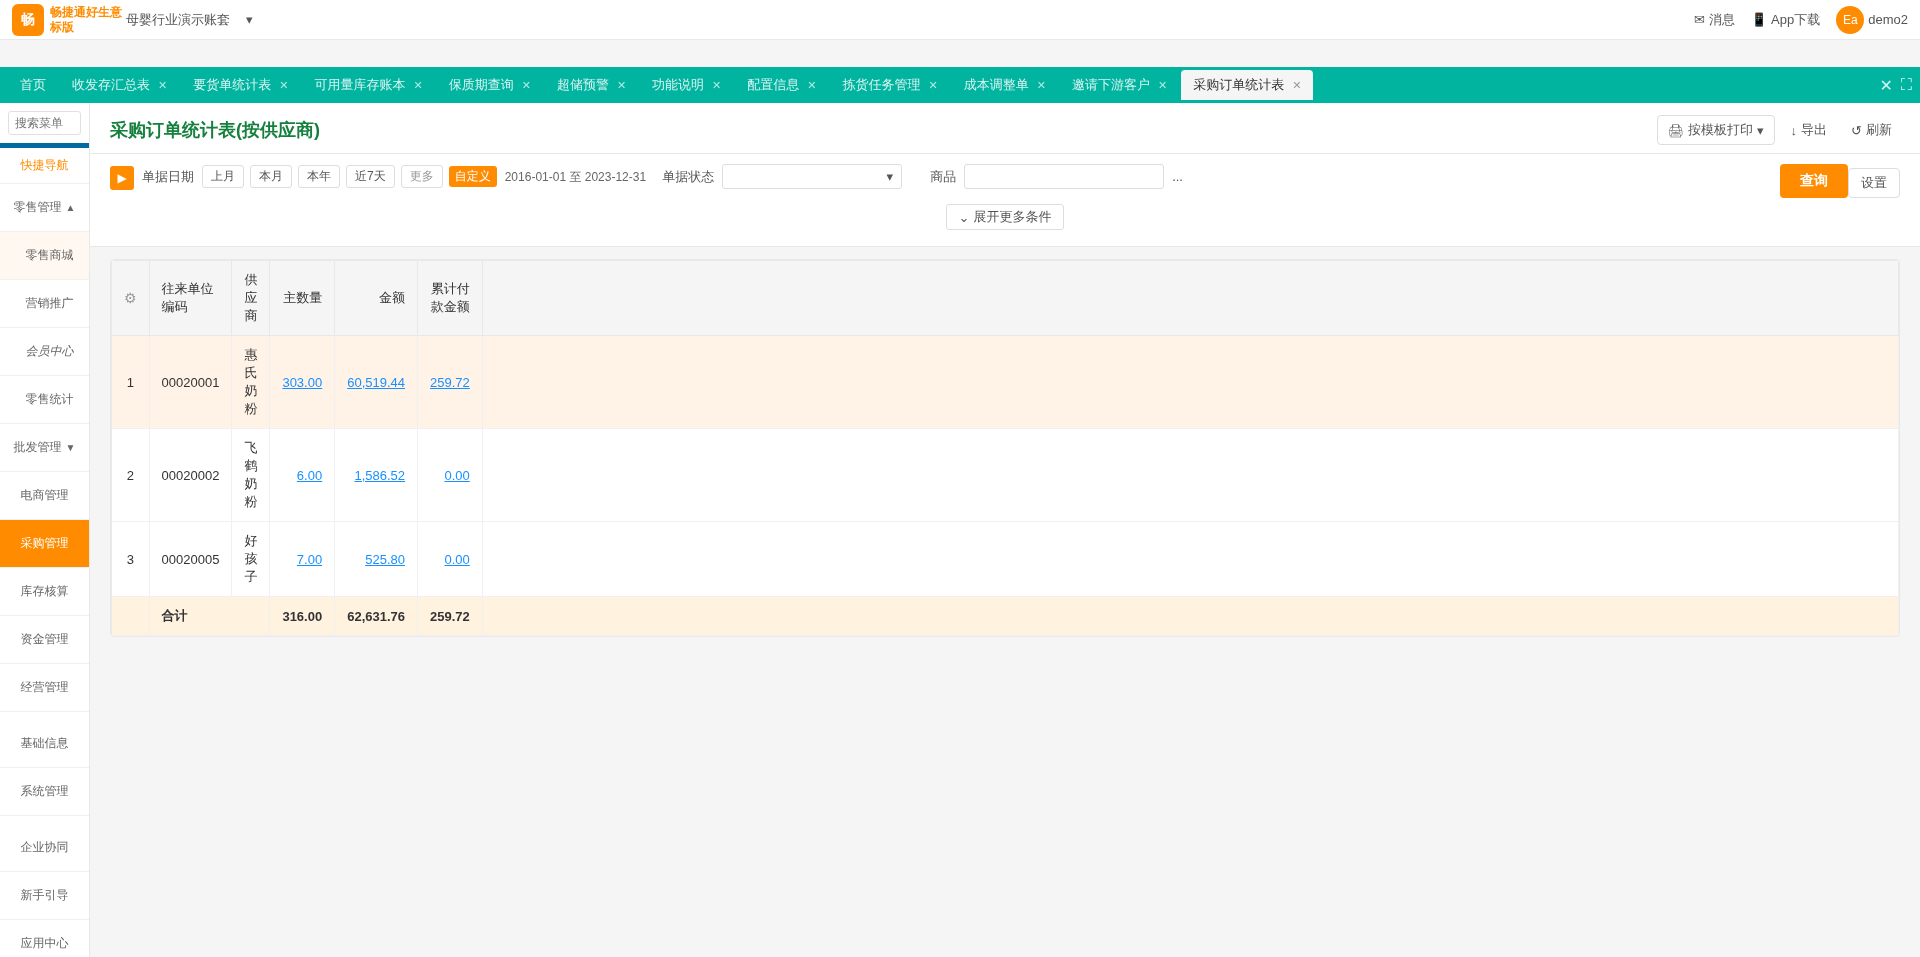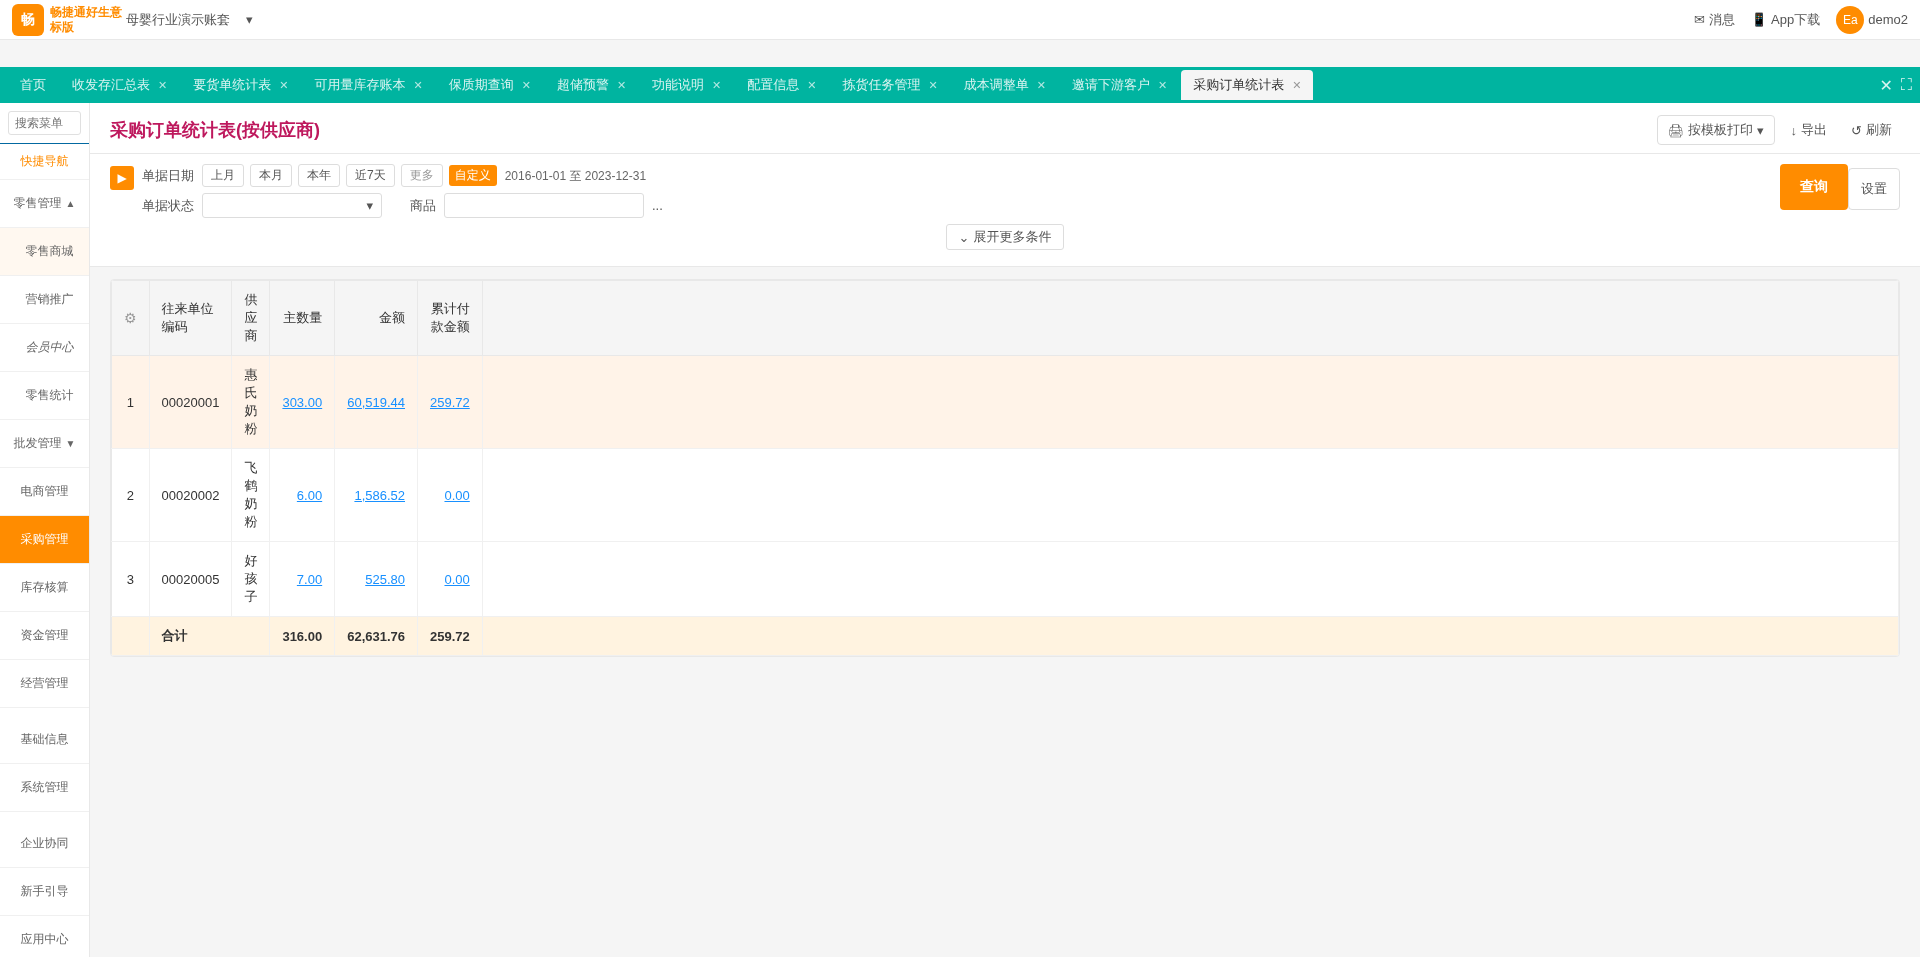--- a/index.html
+++ b/index.html
@@ -32,56 +32,56 @@
     .sidebar { width: 90px; background: #fff; border-right: 1px solid #e8e8e8; display: flex; flex-direction: column; overflow-y: auto; }
     .sidebar-item { height: 48px; display: flex; flex-direction: column; align-items: center; justify-content: center; gap: 2px; cursor: pointer; color: #666; font-size: 12px; border-bottom: 1px solid #f0f0f0; }
     .sidebar-item.active { background: #ff8c00; color: white; }
     .sidebar-item.has-arrow { flex-direction: row; justify-content: center; gap: 4px; }
 
     
     .content { flex: 1; display: flex; flex-direction: column; overflow: hidden; background: #f5f5f5; }
 
     
     .page-header { background: #fff; padding: 12px 20px 8px; border-bottom: 1px solid #e8e8e8; display: flex; align-items: center; justify-content: space-between; }
-    .page-title { font-size: 18px; font-weight: bold; color: #be185d; }
+    .page-title { font-size: 18px; font-weight: bold; color: #15803d; }
     .page-actions { display: flex; align-items: center; gap: 8px; }
     .btn-print { display: flex; align-items: center; gap: 4px; border: 1px solid #ddd; background: #fff; padding: 5px 10px; border-radius: 4px; cursor: pointer; color: #555; font-size: 13px; }
     .btn-export { display: flex; align-items: center; gap: 4px; border: none; background: none; padding: 5px 8px; cursor: pointer; color: #555; font-size: 13px; }
     .btn-refresh { display: flex; align-items: center; gap: 4px; border: none; background: none; padding: 5px 8px; cursor: pointer; color: #555; font-size: 13px; }
 
     
     .filter-area { background: #fff; padding: 10px 20px; border-bottom: 1px solid #e8e8e8; }
     .filter-label { color: #555; font-size: 13px; white-space: nowrap; }
     .date-shortcuts { display: flex; align-items: center; gap: 6px; }
     .date-btn { padding: 2px 8px; border: 1px solid #ddd; border-radius: 3px; background: #fff; cursor: pointer; color: #555; font-size: 12px; }
     .date-btn.more { color: #999; }
     .custom-badge { background: #ff8c00; color: white; padding: 2px 6px; border-radius: 3px; font-size: 12px; }
     .date-range { color: #666; font-size: 12px; margin-top: 2px; }
     .filter-select { border: 1px solid #ddd; border-radius: 3px; padding: 4px 8px; background: #fff; cursor: pointer; color: #555; font-size: 13px; min-width: 180px; display: flex; align-items: center; justify-content: space-between; gap: 4px; }
     .filter-input { border: 1px solid #ddd; border-radius: 3px; padding: 4px 8px; background: #fff; color: #555; font-size: 13px; width: 200px; outline: none; }
     .filter-more-btn { color: #555; font-size: 13px; cursor: pointer; display: flex; align-items: center; gap: 2px; }
     .btn-query { background: #ff8c00; color: white; border: none; padding: 6px 20px; border-radius: 4px; cursor: pointer; font-size: 14px; font-weight: bold; }
-    .btn-setting { background: #fff; color: #555; border: 1px solid #ddd; padding: 11px 12px; border-radius: 4px; cursor: pointer; font-size: 13px; display: block; margin-top: 4px; }
+    .btn-setting { background: #fff; color: #555; border: 1px solid #ddd; padding: 5px 12px; border-radius: 4px; cursor: pointer; font-size: 13px; display: block; margin-top: 4px; }
     .expand-row { display: flex; align-items: center; justify-content: center; padding: 6px 0; }
     .expand-btn { display: flex; align-items: center; gap: 4px; color: #555; font-size: 13px; cursor: pointer; border: 1px solid #ddd; background: #fff; padding: 3px 12px; border-radius: 3px; }
 
     
     .table-container { flex: 1; overflow: auto; padding: 12px 20px; }
     .data-table { width: 100%; border-collapse: collapse; background: #fff; border: 1px solid #e8e8e8; }
     .data-table th { background: #f5f5f5; padding: 10px 12px; text-align: left; font-weight: normal; color: #333; border-bottom: 1px solid #e8e8e8; border-right: 1px solid #e8e8e8; font-size: 13px; }
     .data-table td { padding: 10px 12px; border-bottom: 1px solid #f0f0f0; border-right: 1px solid #f0f0f0; color: #333; font-size: 13px; }
     .data-table tr.row-selected { background: #fff3e8; }
     .data-table .link-text { color: #1890ff; text-decoration: underline; cursor: pointer; }
     .data-table .num-col { text-align: right; }
     .data-table .center-col { text-align: center; }
     .col-settings { width: 30px; }
     .settings-icon { color: #999; cursor: pointer; font-size: 14px; }
 
     
-    .sidebar-search { padding: 8px; border-bottom: 1px solid #0369a1; }
+    .sidebar-search { padding: 8px; border-bottom: 5px solid #0369a1; }
     .sidebar-search input { width: 100%; border: 1px solid #e0e0e0; border-radius: 3px; padding: 4px 6px; font-size: 12px; outline: none; color: #555; }
 
     .sidebar-nav { flex: 1; overflow-y: auto; }
 
     .chevron { font-size: 10px; }
 
     .filter-right-actions { display: flex; margin-left: auto; }
 
     .table-wrapper { background: #fff; border-radius: 4px; overflow: hidden; border: 1px solid #e8e8e8; }
     .total-row td { background: #fff3e0; font-weight: bold; }
@@ -268,21 +268,21 @@
       </div>
     </div>
 
     <div class="filter-area">
       <div class="filter-top-row">
         <div style="display:flex; align-items:flex-start; gap:8px; flex:1;">
 
           <div style="width:24px; height:24px; background:#ff8c00; border-radius:3px; display:flex; align-items:center; justify-content:center; cursor:pointer; margin-top:2px; flex-shrink:0;">
             <span style="color:white; font-size:12px;">▶</span>
           </div>
-          <div style="display:flex; flex-direction:column; gap:6px;">
+          <div style="display:flex; gap:16px;">
 
             <div class="filter-col-inline">
               <span class="filter-label">单据日期</span>
               <div class="date-shortcuts">
                 <button class="date-btn">上月</button>
                 <button class="date-btn">本月</button>
                 <button class="date-btn">本年</button>
                 <button class="date-btn">近7天</button>
                 <button class="date-btn more">更多</button>
                 <span class="custom-badge">自定义</span>

